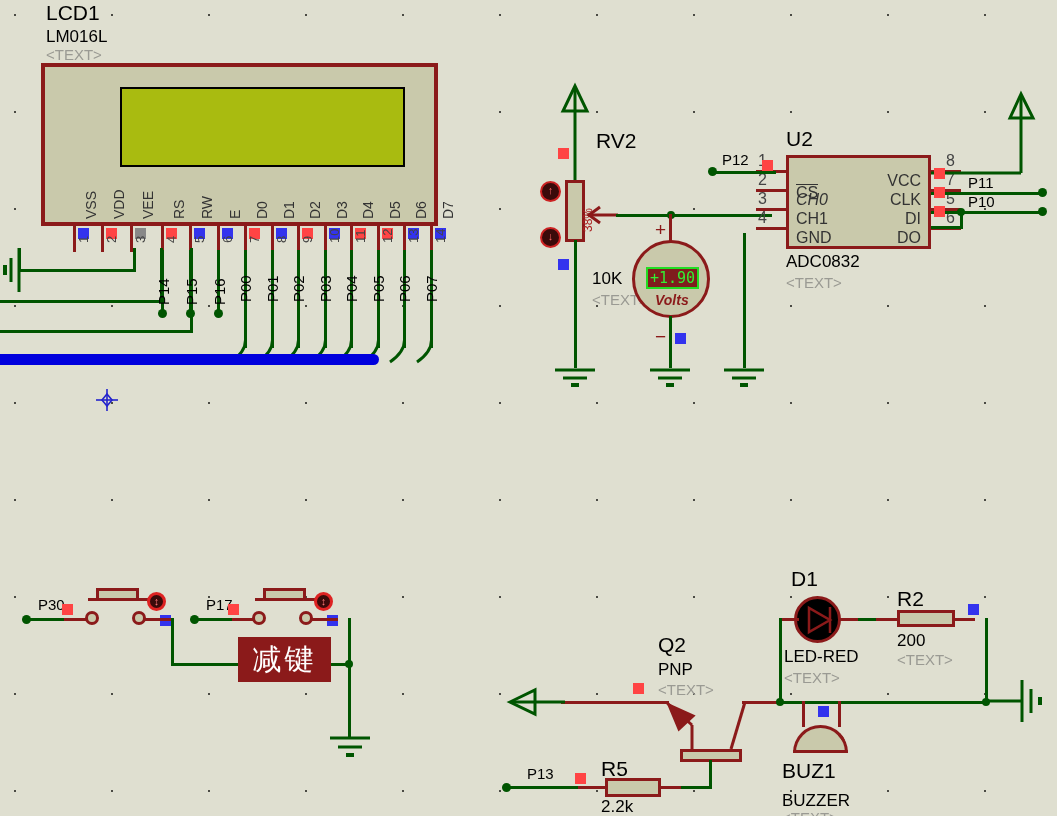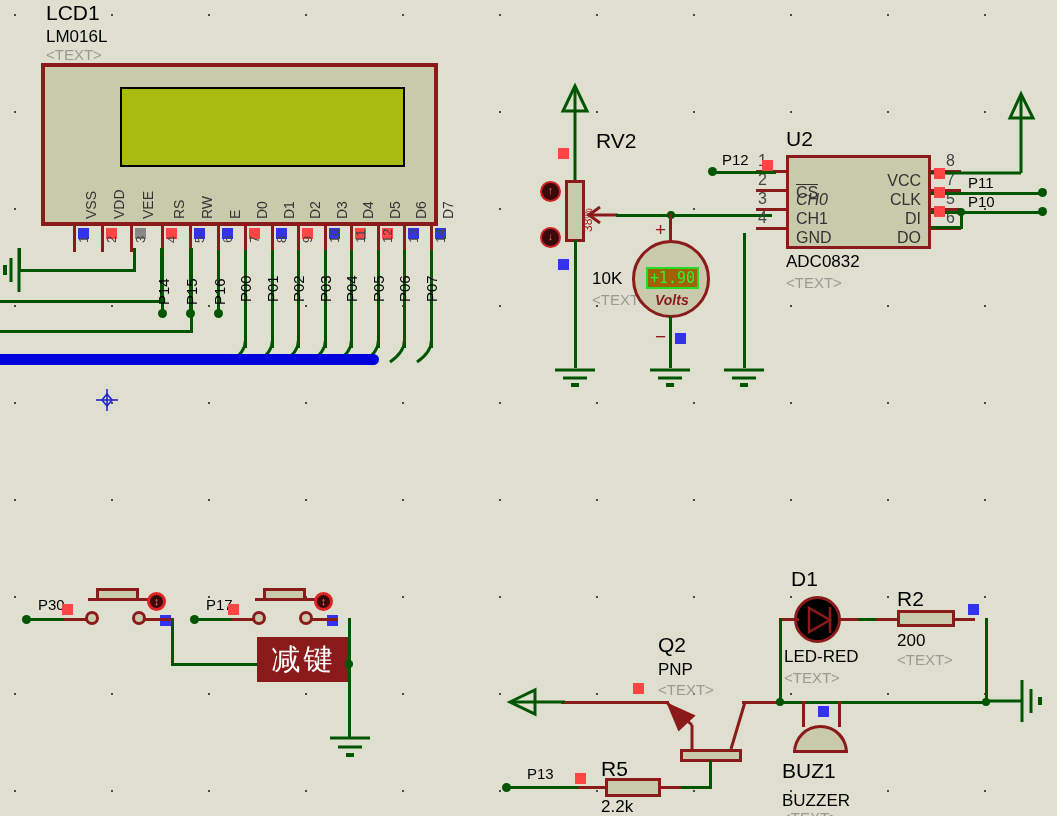--- a/index.html
+++ b/index.html
@@ -65,21 +65,21 @@
     background:#3a0a0a;border:2px solid #cc2222;color:#ff6666;font-size:11px;
     text-align:center;line-height:15px;}
   #rv2-pct{position:absolute;left:567px;top:186px;width:16px;height:50px;}
   #rv2-pct span{position:absolute;left:0;top:0;font-size:12px;color:#aa2222;
     transform-origin:0 0;transform:rotate(-90deg) translate(-46px,14px);}
 
   
   #dcvolt{position:absolute;left:632px;top:240px;width:78px;height:78px;border-radius:50%;
     background:#c9c9ab;border:3px solid #8b1a1a;box-sizing:border-box;}
   #dcvolt-disp{position:absolute;left:11px;top:24px;width:53px;height:22px;
-    background:#a16207;border:2px solid #22dd22;box-sizing:border-box;
+    background:#7f1d1d;border:2px solid #22dd22;box-sizing:border-box;
     color:#33ee33;font-size:15px;text-align:center;line-height:19px;
     font-family:"DejaVu Sans Mono", monospace;}
   #dcvolt-unit{position:absolute;left:20px;top:49px;font-size:14px;color:#8b1a1a;
     font-style:italic;font-weight:bold;}
 
   
   #banner{position:absolute;left:621px;top:419px;width:305px;height:47px;
     background:#8b0f0f;color:#fff;font-size:26px;font-weight:bold;
     display:flex;align-items:center;justify-content:center;letter-spacing:0px;}
 
@@ -519,21 +519,21 @@
   <div class="sq sq-red" style="left:228px;top:604px;"></div>
   <div class="wire wh" style="left:194px;top:618px;width:40px;"></div>
   <div class="pinwire ph" style="left:232px;top:618px;width:24px;"></div>
   <div class="btn-term" style="left:252px;top:611px;"></div>
   <div class="btn-cap" style="left:263px;top:588px;width:43px;height:13px;"></div>
   <div class="btn-bar" style="left:255px;top:598px;width:62px;"></div>
   <div class="btn-term" style="left:299px;top:611px;"></div>
   <div class="btn-act" style="left:314px;top:592px;">↕</div>
   <div class="sq sq-blue" style="left:327px;top:615px;"></div>
   <div class="pinwire ph" style="left:312px;top:618px;width:26px;"></div>
-  <div class="keylabel" style="left:238px;top:637px;width:93px;height:45px;margin-left:19px;">减键</div>
+  <div class="keylabel" style="left:238px;top:637px;width:93px;height:45px;">减键</div>
   <div class="wire wv" style="left:348px;top:618px;height:120px;"></div>
   <div class="junction" style="left:345px;top:660px;"></div>
   <svg class="ov">
     <g stroke="#005500" stroke-width="3">
       <line x1="330" y1="738" x2="370" y2="738"></line>
       <line x1="338" y1="747" x2="362" y2="747"></line>
       <line x1="346" y1="755" x2="354" y2="755" stroke-width="4"></line>
     </g>
   </svg>
 

